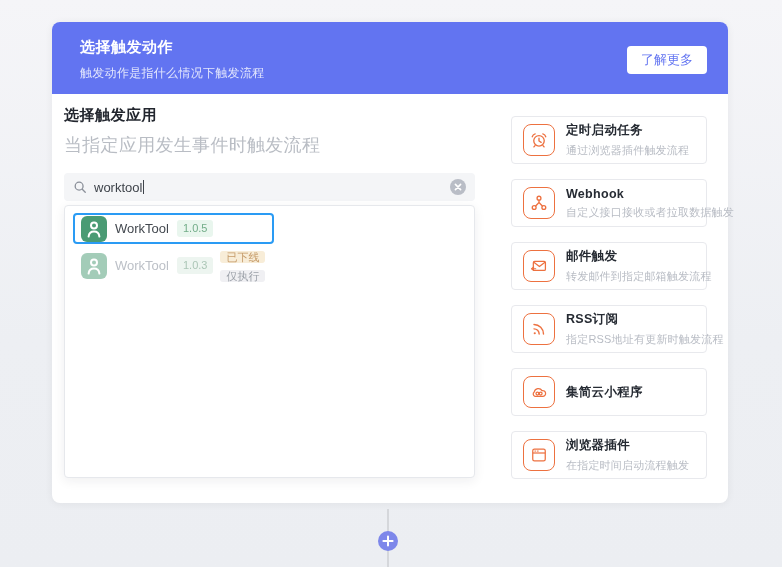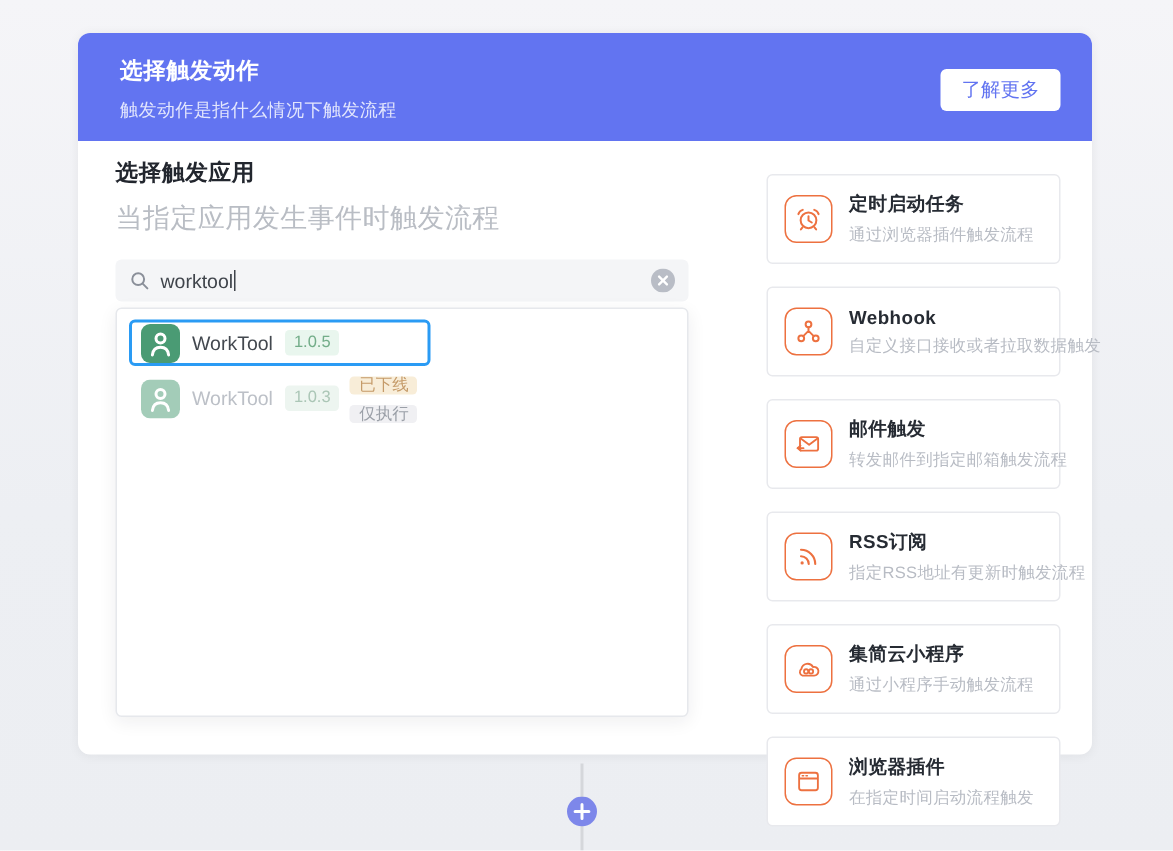--- a/index.html
+++ b/index.html
@@ -23,21 +23,21 @@
   }
   .hdr-title { font-size:15px; font-weight:700; letter-spacing:.5px; }
   .hdr-sub { margin-top:8px; font-size:12px; color:rgba(255,255,255,.82); letter-spacing:.3px; }
   .learn-more {
     position:absolute; right:21px; top:24px; height:28px; padding:0 14px;
     background:#fff; color:#6274f1; font-size:13px; line-height:28px;
     border:none; border-radius:4px; cursor:pointer; font-family:inherit;
   }
 
   
-  .left-panel { position:absolute; left:25px; top:84px; width:382px; }
+  .left-panel { position:absolute; left:12px; top:84px; width:411px; }
   .lp-title { font-size:15px; font-weight:700; color:#22262e; letter-spacing:.5px; }
   .lp-sub { margin-top:8px; font-size:18px; color:#b9bdc4; letter-spacing:.3px; }
 
   .searchbar {
     margin-top:16px; height:28px; background:#f4f5f7; border-radius:4px;
     display:flex; align-items:center; padding:0 9px; cursor:text;
   }
   .searchbar .s-icon { display:flex; margin-right:7px; }
   .s-text { font-size:13px; color:#3f444b; display:flex; align-items:center; }
   .caret { display:inline-block; width:1px; height:14px; background:#3f444b; margin-left:1px; }
@@ -67,21 +67,21 @@
   .app-row.dimmed .app-icon { opacity:.5; }
   .app-row.dimmed .app-name { color:#bcc0c7; }
   .app-row.dimmed .badge-version { background:#edf5f0; color:#abc6b6; }
 
   
   .right-col {
     position:absolute; left:459px; top:94px; width:196px;
     display:flex; flex-direction:column; gap:15px;
   }
   .trigger-card {
-    height:60px; background:#fff; border:1px solid #e8e9ed; border-radius:4px;
+    height:48px; background:#fff; border:1px solid #e8e9ed; border-radius:4px;
     display:flex; align-items:center; padding:0 11px; cursor:pointer;
   }
   .trigger-icon {
     width:32px; height:32px; flex:0 0 32px; border:1.5px solid #ed7140;
     border-radius:8px; display:flex; align-items:center; justify-content:center;
   }
   .trigger-texts { margin-left:11px; min-width:0; }
   .trigger-title { font-size:12.5px; font-weight:700; color:#262b33; letter-spacing:.3px; }
   .trigger-desc { margin-top:4px; font-size:11px; color:#b8bcc4; white-space:nowrap; letter-spacing:.2px; }
 
@@ -219,21 +219,20 @@
         <div class="trigger-card">
     <span class="trigger-icon">
             <svg viewBox="0 0 24 24" width="20" height="20" fill="none" stroke="#ed7140" stroke-width="1.5" stroke-linecap="round" stroke-linejoin="round">
               <path d="M7.2 17.3h9.3a3.5 3.5 0 10-.9-6.9 5 5 0 00-9.3 1.6 3 3 0 00.9 5.3z"></path>
               <circle cx="10.1" cy="13.9" r="1.7"></circle>
               <circle cx="14" cy="13.9" r="1.7"></circle>
             </svg>
           </span>
     <div class="trigger-texts">
       <div class="trigger-title">集简云小程序</div>
-      <div class="trigger-desc">通过小程序手动触发流程</div>
     </div>
   </div>
         <div class="trigger-card">
     <span class="trigger-icon">
             <svg viewBox="0 0 24 24" width="20" height="20" fill="none" stroke="#ed7140" stroke-width="1.5" stroke-linejoin="round">
               <rect x="4.5" y="5" width="15" height="14" rx="2"></rect>
               <path d="M4.5 9.6h15"></path>
               <path d="M7 7.3h1.1M10 7.3h1.1" stroke-linecap="round" stroke-width="1.2"></path>
             </svg>
           </span>

